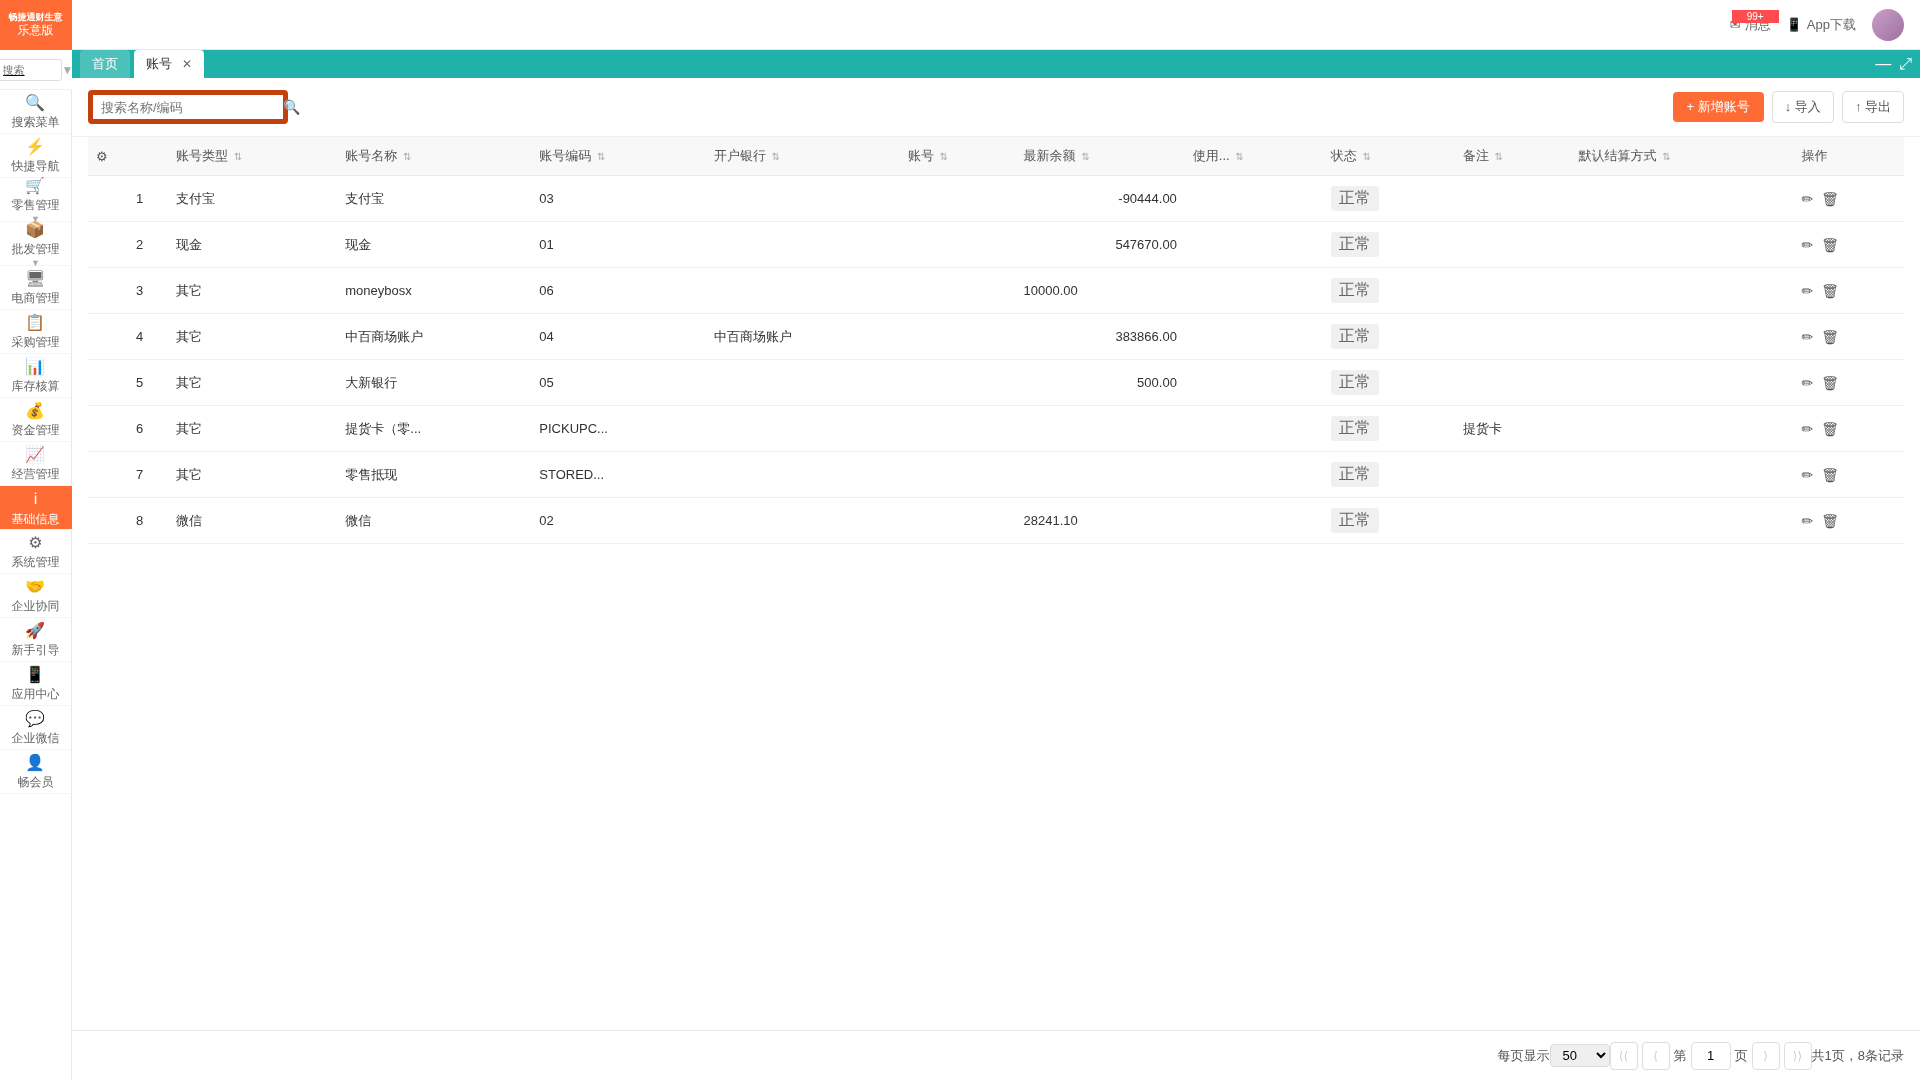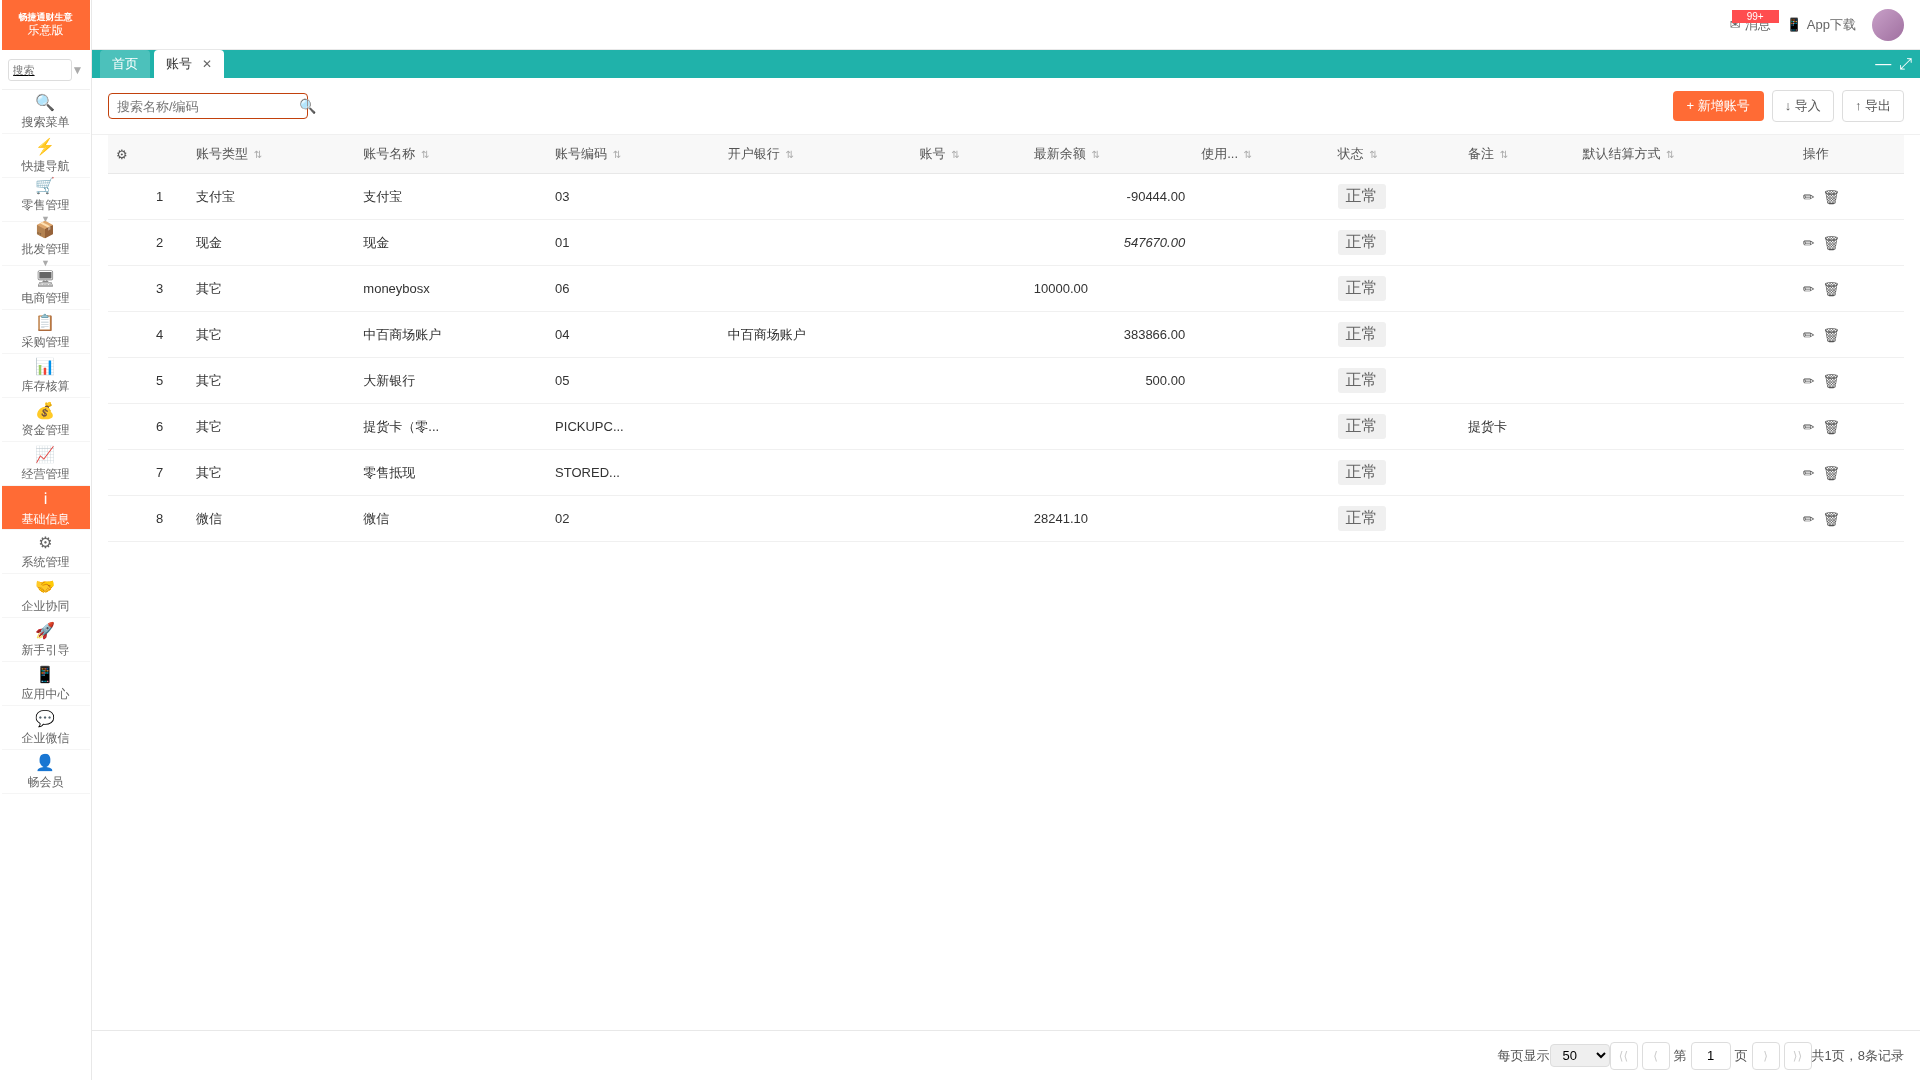--- a/index.html
+++ b/index.html
@@ -1,19 +1,19 @@
 <!DOCTYPE html>
 <html><head>
   <meta charset="utf-8">
   <style>
     * { box-sizing: border-box; margin: 0; padding: 0; }
     body { font-family: 'Microsoft YaHei', Arial, sans-serif; font-size: 13px; background: #f5f5f5; display: flex; height: 1080px; width: 1920px; overflow: hidden; }
 
     
-    .sidebar { width: 92px; background: #fff; border-right: 1px solid #e8e8e8; display: flex; flex-direction: column; align-items: center; padding-top: 0; }
+    .sidebar { width: 72px; background: #fff; border-right: 1px solid #e8e8e8; display: flex; flex-direction: column; align-items: center; padding-top: 0; }
     .sidebar-logo { width: 88px; height: 50px; background: #ff6b35; display: flex; align-items: center; justify-content: center; }
     .sidebar-logo-inner { color: #fff; font-size: 11px; text-align: center; line-height: 1.2; }
     .sidebar-search { width: 88px; height: 40px; background: #fff; display: flex; align-items: center; justify-content: center; border-bottom: 1px solid #f0f0f0; }
     .sidebar-search input { width: 68px; height: 24px; border: 1px solid #ddd; border-radius: 3px; padding: 0 4px; font-size: 11px; }
     .sidebar-item { width: 88px; height: 44px; display: flex; flex-direction: column; align-items: center; justify-content: center; cursor: pointer; color: #666; font-size: 12px; border-bottom: 1px solid #f5f5f5; }
     .sidebar-item.active { background: #ff6b35; color: #fff; }
     .sidebar-item .s-icon { font-size: 16px; margin-bottom: 2px; }
 
     
     .main { flex: 1; display: flex; flex-direction: column; }
@@ -35,21 +35,21 @@
     .tab-close { font-size: 12px; color: #666; cursor: pointer; margin-left: 4px; }
     .tab-bar-actions { position: absolute; right: 8px; top: 50%; transform: translateY(-50%); display: flex; gap: 8px; }
     .tab-action-btn { color: #fff; font-size: 16px; cursor: pointer; background: none; border: none; }
 
     
     .content-area { flex: 1; background: #fff; overflow: hidden; display: flex; flex-direction: column; }
 
     
     .toolbar { padding: 12px 16px; display: flex; align-items: center; justify-content: space-between; border-bottom: 1px solid #f0f0f0; }
     .toolbar-left { display: flex; align-items: center; gap: 8px; }
-    .search-box { display: flex; align-items: center; border: 1px solid #c2410c; border-radius: 4px; padding: 4px 8px; width: 200px; gap: 6px; }
+    .search-box { display: flex; align-items: center; border: 5px solid #c2410c; border-radius: 4px; padding: 4px 8px; width: 200px; gap: 6px; }
     .search-box input { border: none; outline: none; font-size: 13px; flex: 1; color: #999; }
     .search-icon { color: #aaa; font-size: 14px; }
     .toolbar-right { display: flex; align-items: center; gap: 8px; }
     .btn-add { background: #ff6b35; color: #fff; border: none; border-radius: 4px; padding: 6px 14px; font-size: 13px; cursor: pointer; display: flex; align-items: center; gap: 4px; }
     .btn-outline { background: #fff; color: #555; border: 1px solid #ddd; border-radius: 4px; padding: 6px 12px; font-size: 13px; cursor: pointer; display: flex; align-items: center; gap: 4px; }
 
     
     .table-wrap { flex: 1; overflow: auto; padding: 0 16px; }
     table { width: 100%; border-collapse: collapse; }
     thead tr { background: #f8f8f8; }
@@ -245,21 +245,21 @@
       </td>
     </tr>
             <tr>
       <td></td>
       <td>2</td>
       <td>现金</td>
       <td>现金</td>
       <td>01</td>
       <td></td>
       <td></td>
-      <td style="text-align:right;font-style:italic;">547670.00</td>
+      <td style="text-align:right;">547670.00</td>
       <td></td>
       <td><span class="status-badge">正常</span></td>
       <td></td>
       <td></td>
       <td>
         <div class="action-btns">
           <span class="action-edit" title="编辑">✏</span>
           <span class="action-delete" title="删除">🗑</span>
         </div>
       </td>

